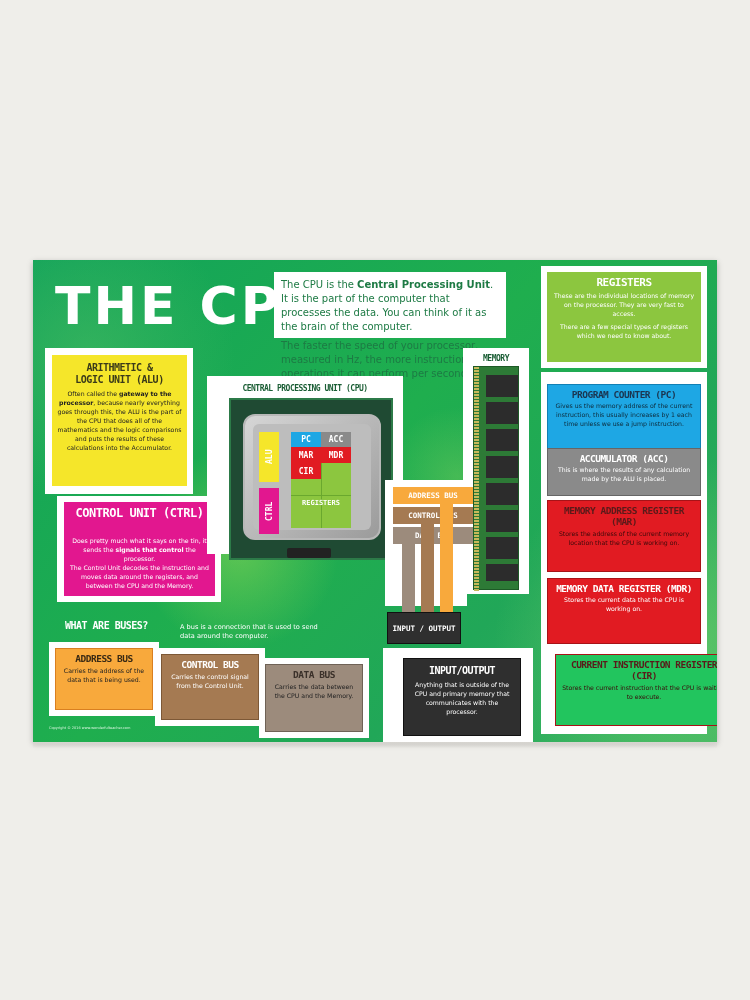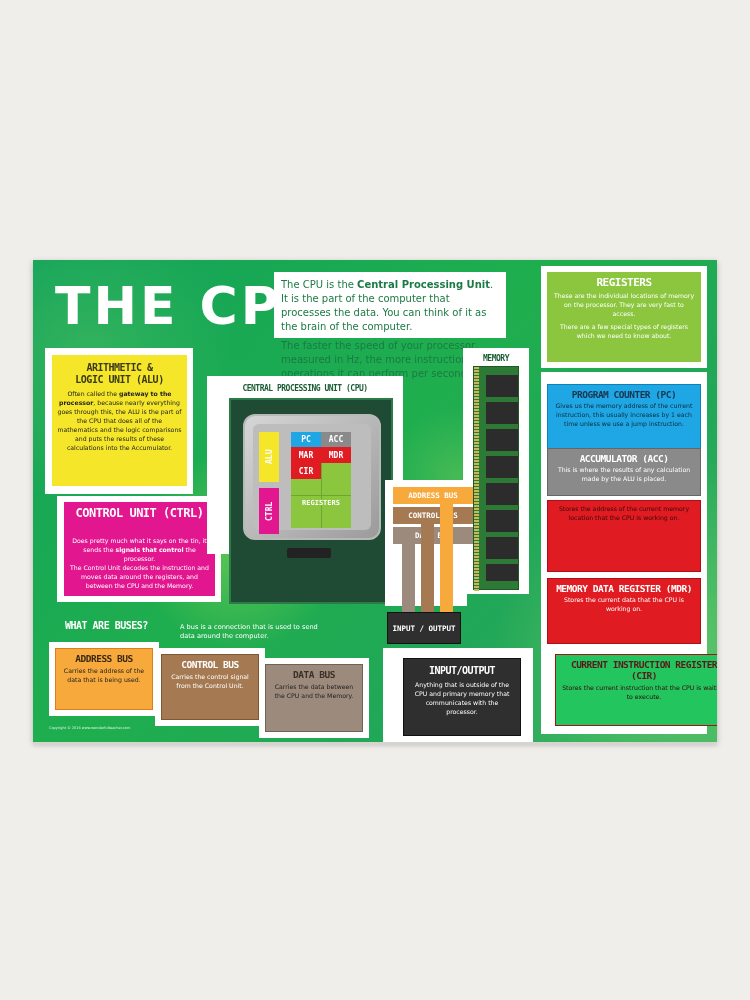--- a/index.html
+++ b/index.html
@@ -79,21 +79,21 @@
     <div class="card" style="left:7px;top:6px;width:151px;height:94px;background:#e2178f;color:#fff;">
       <div class="head" style="font-size:12px;margin-bottom:17px;">CONTROL UNIT (CTRL)</div>
       <div class="body-txt"><span>Does pretty much what it says on the tin, it sends the </span><b>signals that control</b><span> the processor.</span></div>
       <div class="body-txt">The Control Unit decodes the instruction and moves data around the registers, and between the CPU and the Memory.</div>
     </div>
   </div>
 
   <div class="white-panel" style="left:174px;top:116px;width:196px;height:178px;">
     <div class="head abs" style="left:0;top:8px;width:196px;font-size:8px;color:#1b5e35;">CENTRAL PROCESSING UNIT (CPU)</div>
 
-    <div class="abs" style="left:22px;top:22px;width:164px;height:206px;background:#1f4a33;border:2px solid #2c7a48;">
+    <div class="abs" style="left:22px;top:22px;width:164px;height:162px;background:#1f4a33;border:2px solid #2c7a48;">
       <div class="abs" style="left:12px;top:14px;width:138px;height:126px;background:linear-gradient(135deg,#d6d6d6,#9b9b9b);border-radius:12px;border:2px solid #b8b8b8;">
         <div class="abs" style="left:8px;top:8px;width:118px;height:106px;background:#bdbdbd;border-radius:6px;">
           <div class="abs chip-label" style="left:6px;top:8px;width:20px;height:50px;background:#f5e62a;color:#fff;writing-mode:vertical-rl;transform:rotate(180deg);">ALU</div>
           <div class="abs chip-label" style="left:6px;top:64px;width:20px;height:46px;background:#e2178f;writing-mode:vertical-rl;transform:rotate(180deg);">CTRL</div>
 
           <div class="abs" style="left:38px;top:8px;width:60px;height:96px;background:#8cc63f;">
             <div class="abs chip-label" style="left:0;top:0;width:30px;height:15px;background:#1ea7e4;">PC</div>
             <div class="abs chip-label" style="left:30px;top:0;width:30px;height:15px;background:#8a8a8a;">ACC</div>
             <div class="abs chip-label" style="left:0;top:15px;width:30px;height:16px;background:#e11b22;">MAR</div>
             <div class="abs chip-label" style="left:30px;top:15px;width:30px;height:16px;background:#e11b22;">MDR</div>
@@ -157,20 +157,21 @@
   <div class="white-panel reg-stack">
     <div class="card" style="left:6px;top:12px;width:154px;height:66px;background:#1ea7e4;border:1px solid #1180b5;color:#0e2a3a;">
       <div class="head" style="font-size:9.5px;color:#1b3550;margin-bottom:2px;">PROGRAM COUNTER (PC)</div>
       <div class="body-txt">Gives us the memory address of the current instruction, this usually increases by 1 each time unless we use a jump instruction.</div>
     </div>
     <div class="card" style="left:6px;top:76px;width:154px;height:48px;background:#8a8a8a;border:1px solid #666;color:#fff;">
       <div class="head" style="font-size:9.5px;margin-bottom:2px;">ACCUMULATOR (ACC)</div>
       <div class="body-txt">This is where the results of any calculation made by the ALU is placed.</div>
     </div>
     <div class="card" style="left:6px;top:128px;width:154px;height:72px;background:#e11b22;border:1px solid #a81217;color:#3a0a0a;">
+      <div class="head" style="font-size:9.5px;color:#5a1a1a;margin-bottom:2px;">MEMORY ADDRESS REGISTER (MAR)</div>
       <div class="body-txt">Stores the address of the current memory location that the CPU is working on.</div>
     </div>
     <div class="card" style="left:6px;top:206px;width:154px;height:66px;background:#e11b22;border:1px solid #a81217;color:#fff;">
       <div class="head" style="font-size:9.5px;margin-bottom:2px;">MEMORY DATA REGISTER (MDR)</div>
       <div class="body-txt">Stores the current data that the CPU is working on.</div>
     </div>
     <div class="card" style="left:14px;top:282px;width:178px;height:72px;background:#22c55e;border:1px solid #a81217;color:#3a0a0a;">
       <div class="head" style="font-size:9.5px;color:#5a1a1a;margin-bottom:2px;">CURRENT INSTRUCTION REGISTER (CIR)</div>
       <div class="body-txt">Stores the current instruction that the CPU is waiting to execute.</div>
     </div>

